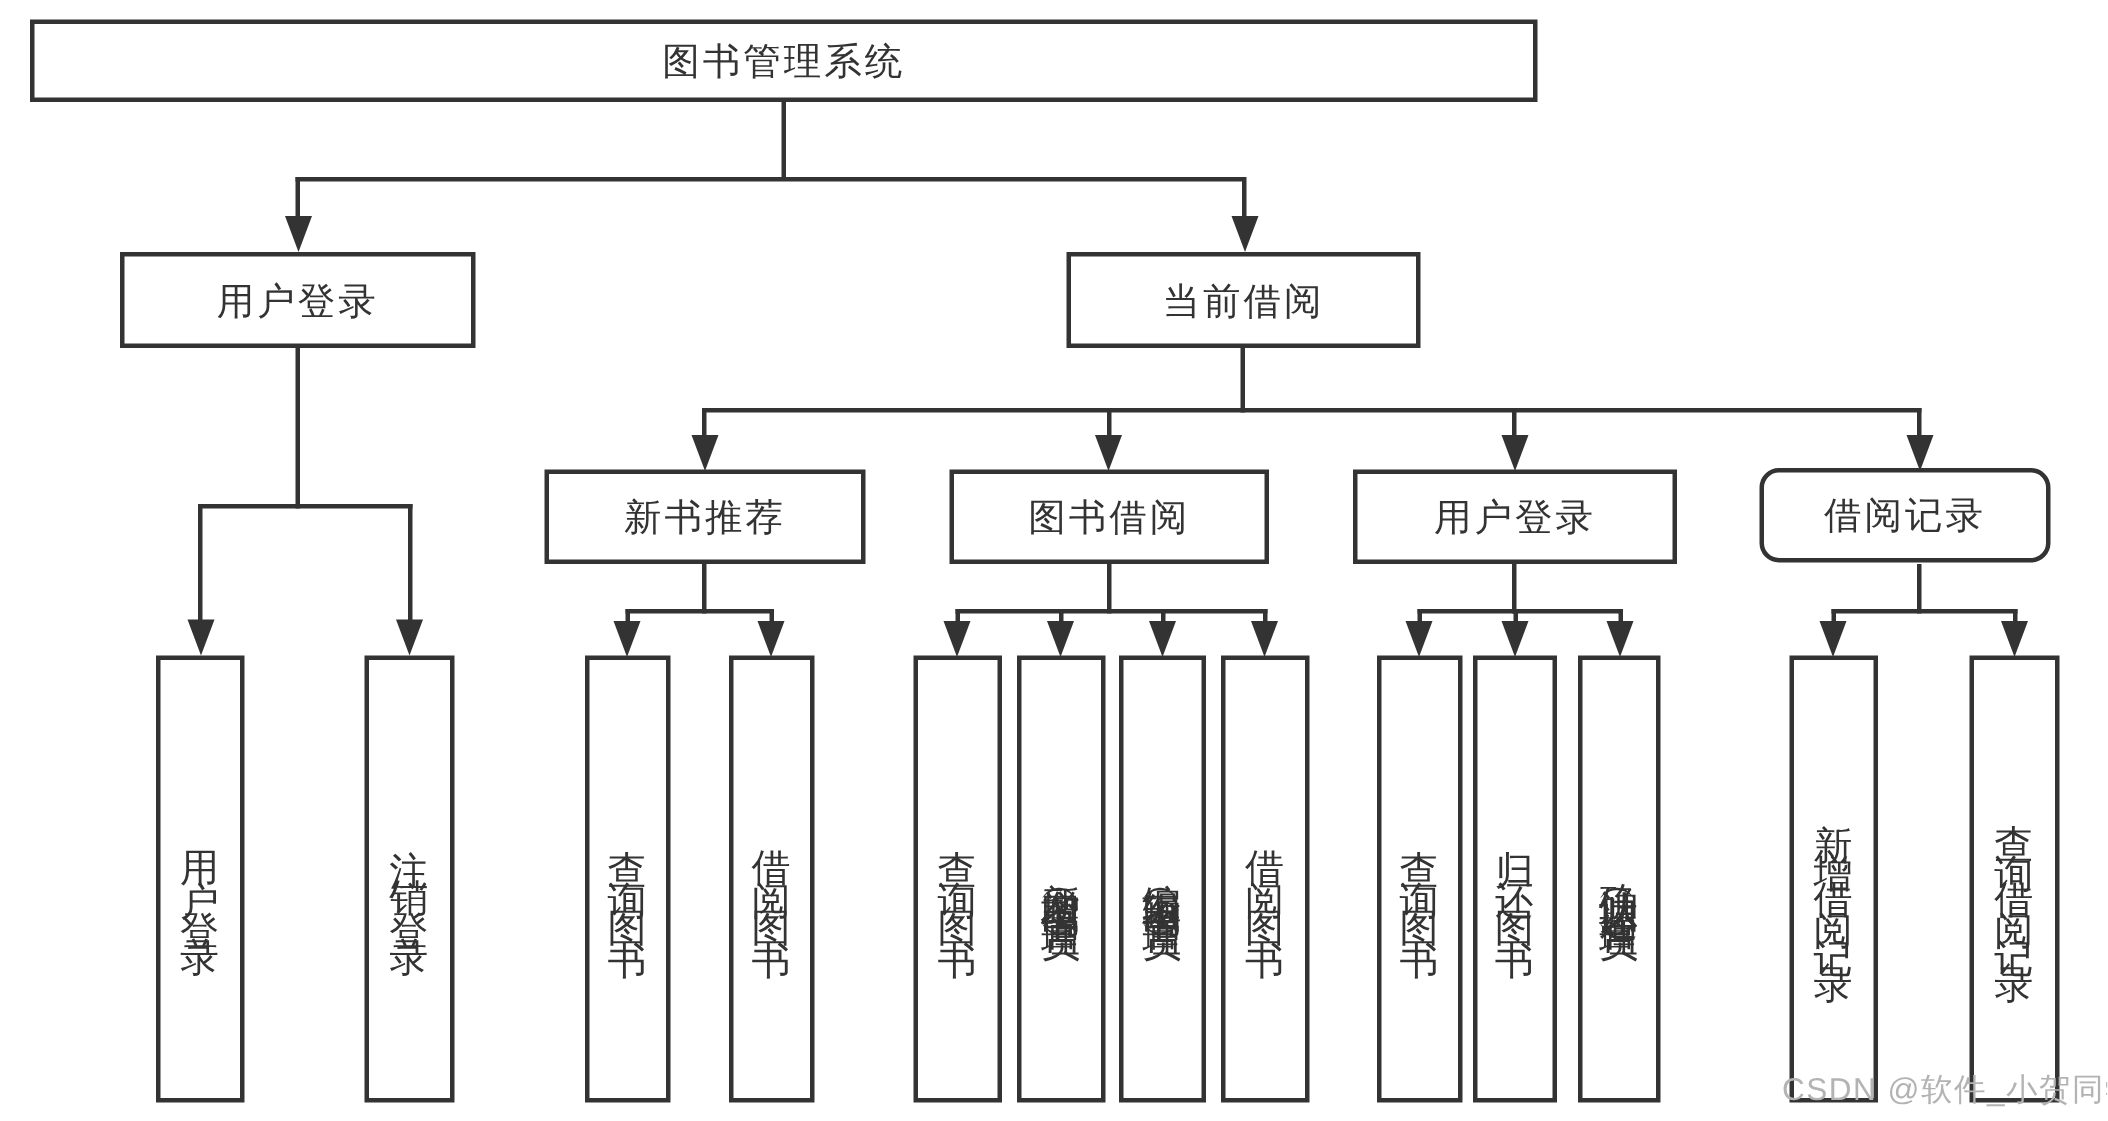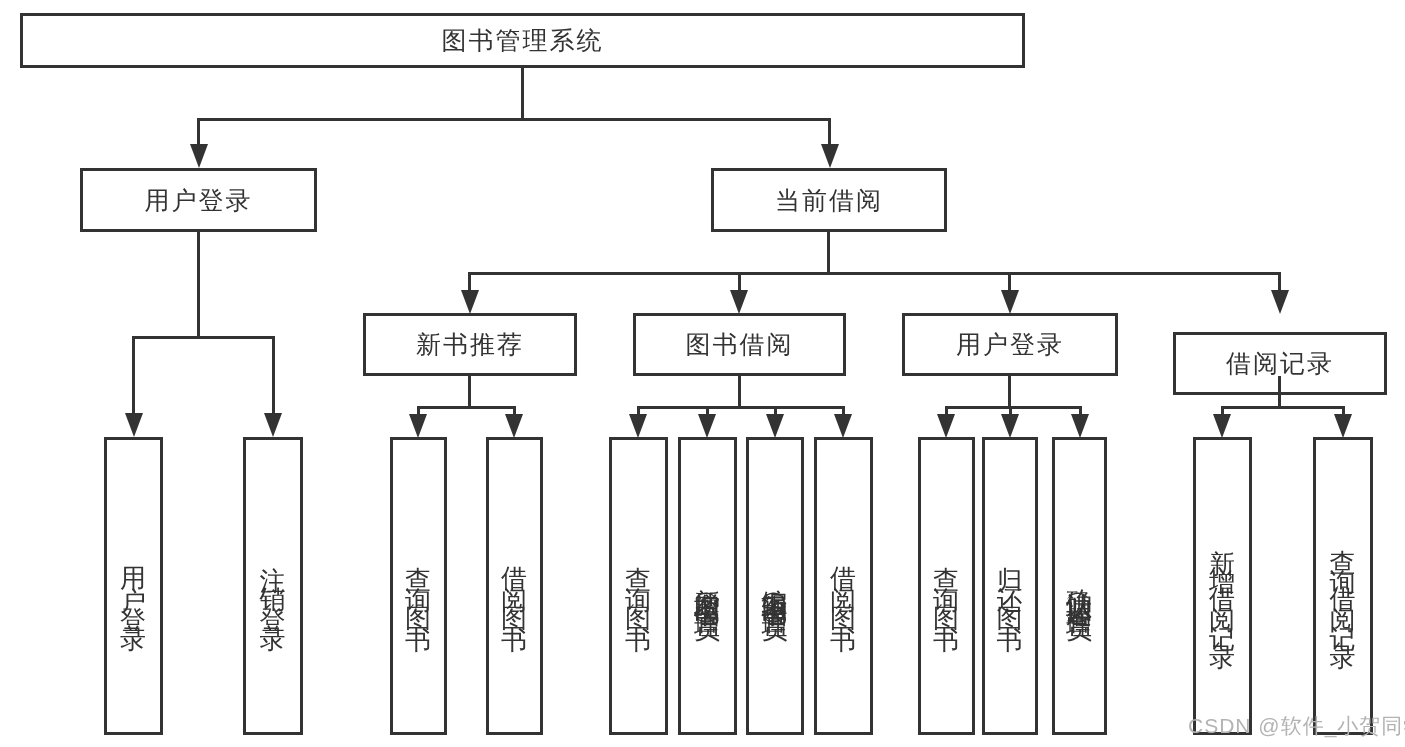--- a/index.html
+++ b/index.html
@@ -77,21 +77,21 @@
 
   <div class="box" style="left:363px;top:313px;width:214px;height:63px;">
     <span>新书推荐</span>
   </div>
   <div class="box" style="left:633px;top:313px;width:213px;height:63px;">
     <span>图书借阅</span>
   </div>
   <div class="box" style="left:902px;top:313px;width:216px;height:63px;">
     <span>用户登录</span>
   </div>
-  <div class="box" style="left:1173px;top:332px;width:214px;height:63px;">
+  <div class="box" style="left:1173px;top:312px;width:194px;height:63px;border-radius:13px;">
     <span>借阅记录</span>
   </div>
 
   <div class="leaf" style="left:104px;width:59px;">
     <span class="vtext" style="letter-spacing: 20px;">用户登录</span>
   </div>
   <div class="leaf" style="left:243px;width:60px;">
     <span class="vtext" style="letter-spacing: 20px;">注销登录</span>
   </div>
 

